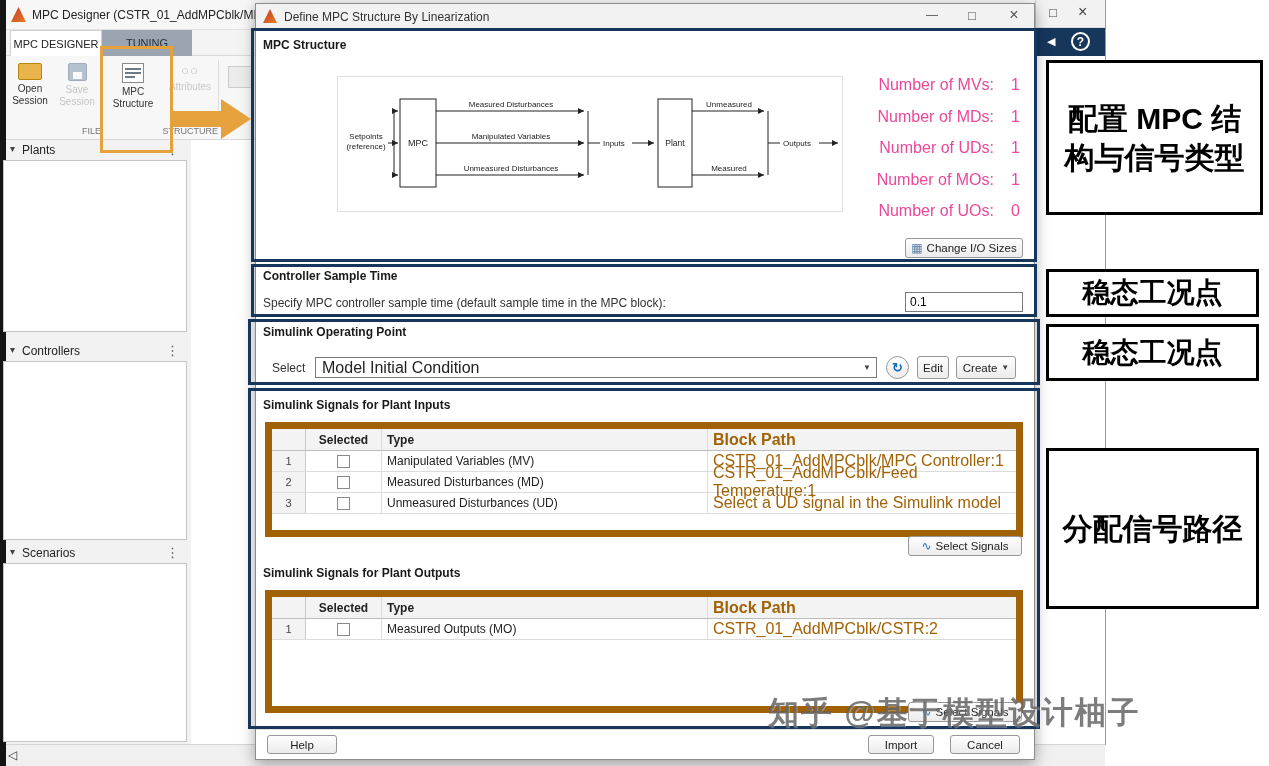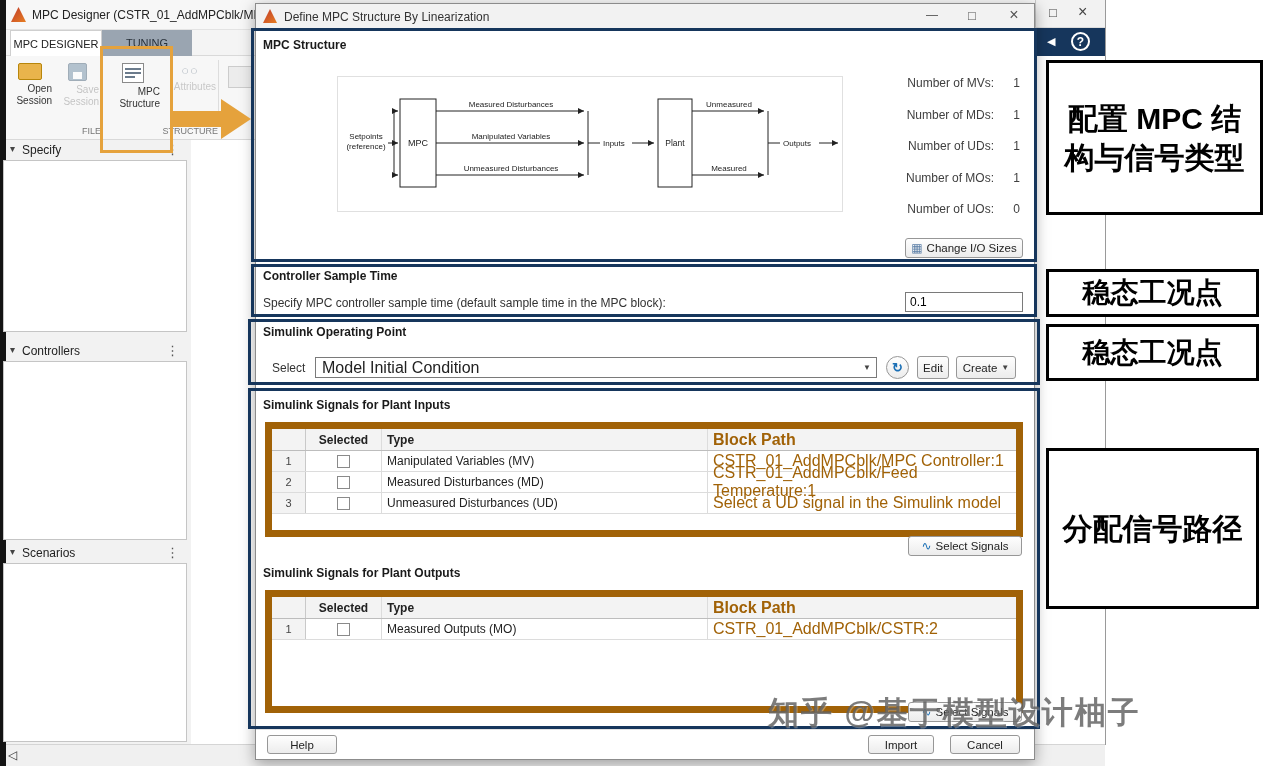--- a/index.html
+++ b/index.html
@@ -13,23 +13,23 @@
   .tbl{position:absolute;background:#fff;border:7px solid #a16207}
   .trow{display:flex;height:21px;border-bottom:1px solid #dcdcdc;align-items:stretch}
   .thead{display:flex;height:22px;background:#f3f3f3;border-bottom:1px solid #bdbdbd;font-weight:bold}
   .c-num{width:34px;background:#f3f3f3;border-right:1px solid #c9c9c9;display:flex;align-items:center;justify-content:center;font-size:11px;color:#444}
   .c-sel{width:76px;border-right:1px solid #dcdcdc;display:flex;align-items:center;justify-content:center;font-size:12px;color:#222}
   .c-type{width:326px;border-right:1px solid #dcdcdc;display:flex;align-items:center;padding-left:5px;font-size:12px;color:#222}
   .c-path{flex:1;display:flex;align-items:center;padding-left:5px;font-size:16px;color:#a16207}
   .blue-frame{position:absolute;border:3px solid #16365c;z-index:20;pointer-events:none}
   .black-box{position:absolute;border:3px solid #000;background:#fff;z-index:40;display:flex;align-items:center;justify-content:center;text-align:center;font-weight:bold;color:#000}
   .ribbon-lbl{position:absolute;font-size:9px;color:#777;text-align:right}
-  .tool-lbl{font-size:10px;color:#333;text-align:right;line-height:1.15;margin-top:3px}
+  .tool-lbl{font-size:10px;color:#333;text-align:center;line-height:1.15;margin-top:3px}
   .kebab{position:absolute;font-size:13px;color:#555;line-height:14px}
-  .count-row{position:absolute;left:849px;width:171px;height:16px;display:flex;font-size:12px;color:#404040}
+  .count-row{position:absolute;left:849px;width:171px;height:16px;display:flex;font-size:16px;color:#ec4899}
   .count-row .lab{flex:1;text-align:right}
   .count-row .val{width:26px;text-align:right}
   svg text{font-family:"Liberation Sans",sans-serif}
 </style>
 </head>
 <body>
 
 <div class="stage">
 
   <div class="abs" style="left:0;top:0;width:6px;height:766px;background:#141414"></div>
@@ -74,21 +74,21 @@
     </div>
     <div class="abs" style="left:212px;top:4px;width:1px;height:64px;background:#ddd"></div>
     <div class="abs" style="left:222px;top:10px;width:24px;height:22px;background:#e8e8e8;border:1px solid #bbb;opacity:.7"></div>
 
     <div class="ribbon-lbl" style="left:0;top:70px;width:95px">FILE</div>
     <div class="ribbon-lbl" style="left:100px;top:70px;width:112px">STRUCTURE</div>
   </div>
 
   <div class="abs" style="left:6px;top:140px;width:185px;height:604px;background:#f2f2f2">
     <div class="abs" style="left:4px;top:3px;font-size:10px;color:#444">▾</div>
-    <div class="abs t12" style="left:16px;top:3px;font-size:12px;color:#222">Specify</div>
+    <div class="abs t12" style="left:16px;top:3px;font-size:12px;color:#222">Plants</div>
     <div class="kebab" style="left:160px;top:3px">⋮</div>
     <div class="abs" style="left:-3px;top:20px;width:184px;height:172px;background:#fff;border:1px solid #c5c5c5"></div>
 
     <div class="abs" style="left:4px;top:204px;font-size:10px;color:#444">▾</div>
     <div class="abs t12" style="left:16px;top:204px;font-size:12px;color:#222">Controllers</div>
     <div class="kebab" style="left:160px;top:204px">⋮</div>
     <div class="abs" style="left:-3px;top:221px;width:184px;height:179px;background:#fff;border:1px solid #c5c5c5"></div>
 
     <div class="abs" style="left:4px;top:406px;font-size:10px;color:#444">▾</div>
     <div class="abs t12" style="left:16px;top:406px;font-size:12px;color:#222">Scenarios</div>

